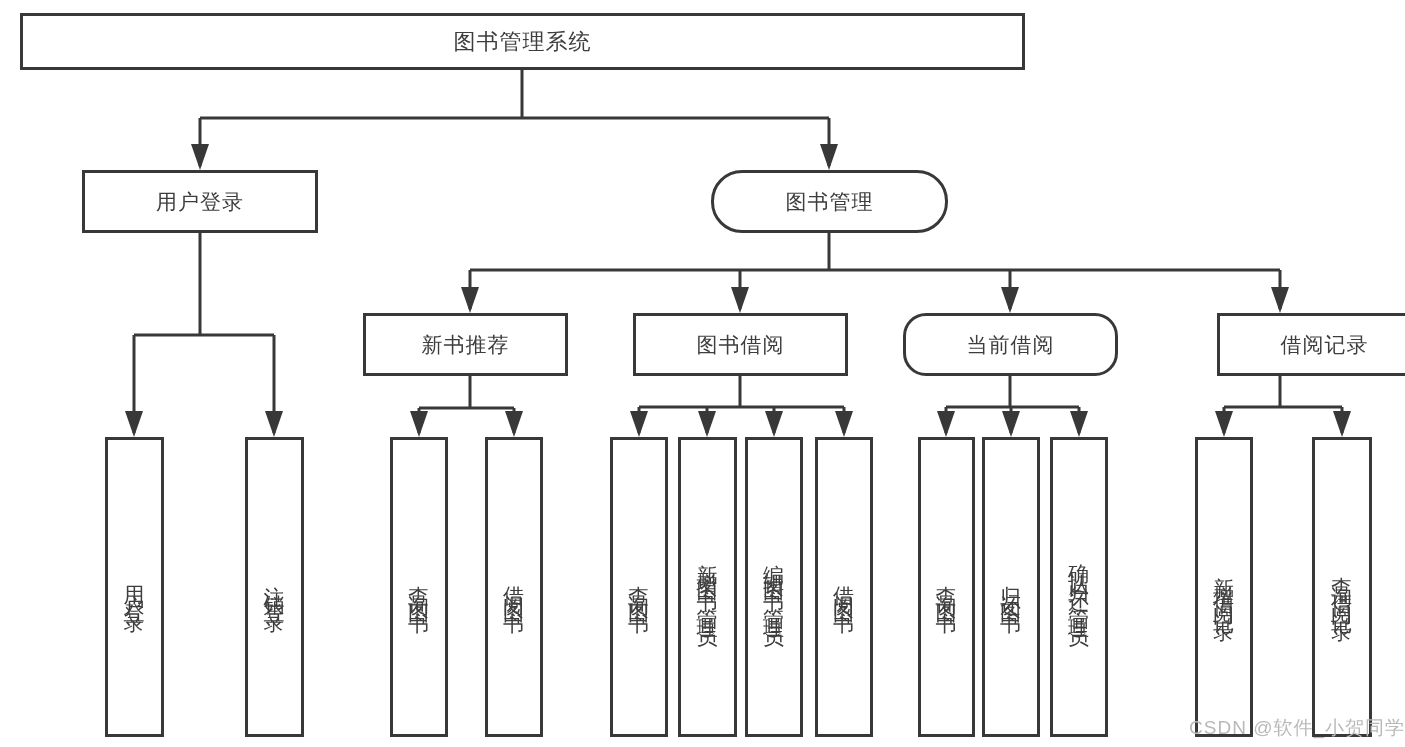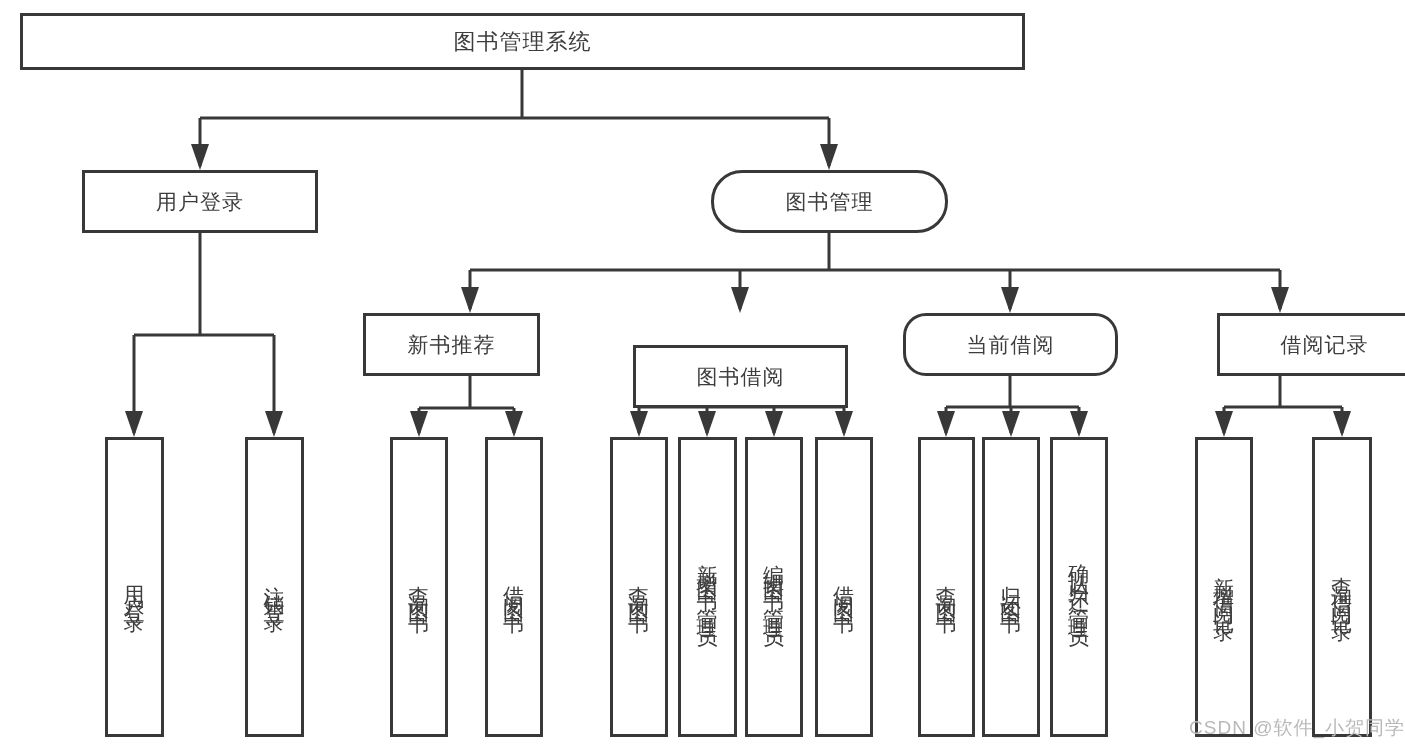--- a/index.html
+++ b/index.html
@@ -139,24 +139,24 @@
     <span>图书管理系统</span>
   </div>
 
   <div class="box" style="left:82px;top:170px;width:236px;height:63px;">
     <span>用户登录</span>
   </div>
   <div class="box" style="left:711px;top:170px;width:237px;height:63px;border-radius:31px;">
     <span>图书管理</span>
   </div>
 
-  <div class="box" style="left:363px;top:313px;width:177px;height:63px;">
+  <div class="box" style="left:363px;top:313px;width:205px;height:63px;">
     <span>新书推荐</span>
   </div>
-  <div class="box" style="left:633px;top:313px;width:215px;height:63px;margin-top:32px;">
+  <div class="box" style="left:633px;top:313px;width:215px;height:63px;">
     <span>图书借阅</span>
   </div>
   <div class="box" style="left:903px;top:313px;width:215px;height:63px;border-radius:23px;">
     <span>当前借阅</span>
   </div>
   <div class="box" style="left:1217px;top:313px;width:215px;height:63px;">
     <span>借阅记录</span>
   </div>
 
   <div class="vbox" style="left:105px;top:437px;width:59px;height:300px;">

